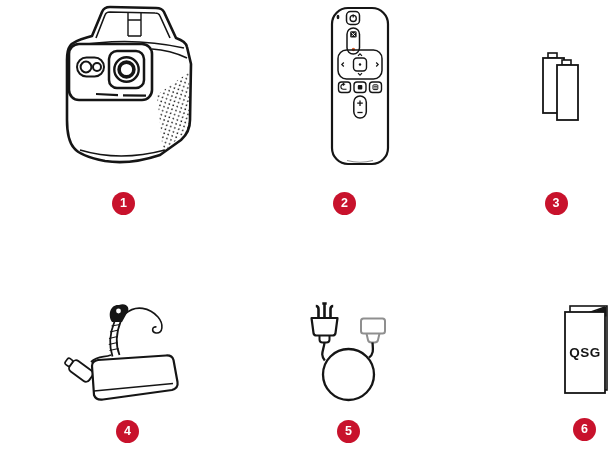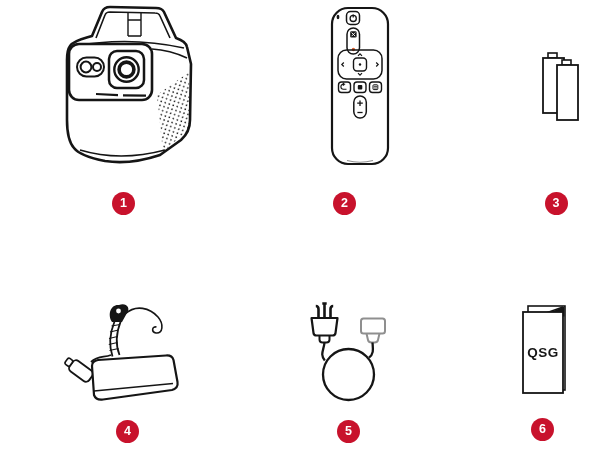--- a/index.html
+++ b/index.html
@@ -149,21 +149,21 @@
       <rect x="66" y="21.5" width="24" height="15" rx="2.5" fill="#ffffff" stroke="#8F8F8F" stroke-width="2"></rect>
       <path d="M71.5,36.5 L73,43 Q73.6,45.5 76.5,45.5 H79.5 Q82.4,45.5 83,43 L84.5,36.5" fill="none" stroke="#8F8F8F" stroke-width="2"></path>
 
       <circle cx="53.5" cy="77.5" r="25.5" fill="none" stroke="currentColor" stroke-width="2.3"></circle>
       <path d="M29.5,45.5 C29,53 24.5,57 29.8,63.5" fill="none" stroke="currentColor" stroke-width="2.3"></path>
       <path d="M77.5,45.5 C78,52 79,57 74,60.5" fill="none" stroke="currentColor" stroke-width="2.3"></path>
     </svg>
     <span class="badge" style="left:42px;top:122.5px;">5</span>
   </figure>
 
-  <figure class="item" style="left:517px;top:300px;text-decoration:underline;">
+  <figure class="item" style="left:559px;top:300px;text-decoration:underline;">
     <svg width="55" height="100" viewBox="0 0 55 100">
       <rect x="11" y="6" width="37" height="84" fill="#ffffff" stroke="currentColor" stroke-width="1.6"></rect>
       <path d="M12,19 L46,7" fill="none" stroke="currentColor" stroke-width="1.4"></path>
       <polygon points="22,16.5 47.5,6.5 47.5,16.5" fill="#151515"></polygon>
       <rect x="6" y="12" width="40" height="81" fill="#ffffff" stroke="currentColor" stroke-width="1.8"></rect>
       <text class="qsg-text" x="26" y="56.5" text-anchor="middle">QSG</text>
     </svg>
     <span class="badge" style="left:14px;top:118px;">6</span>
   </figure>
 

